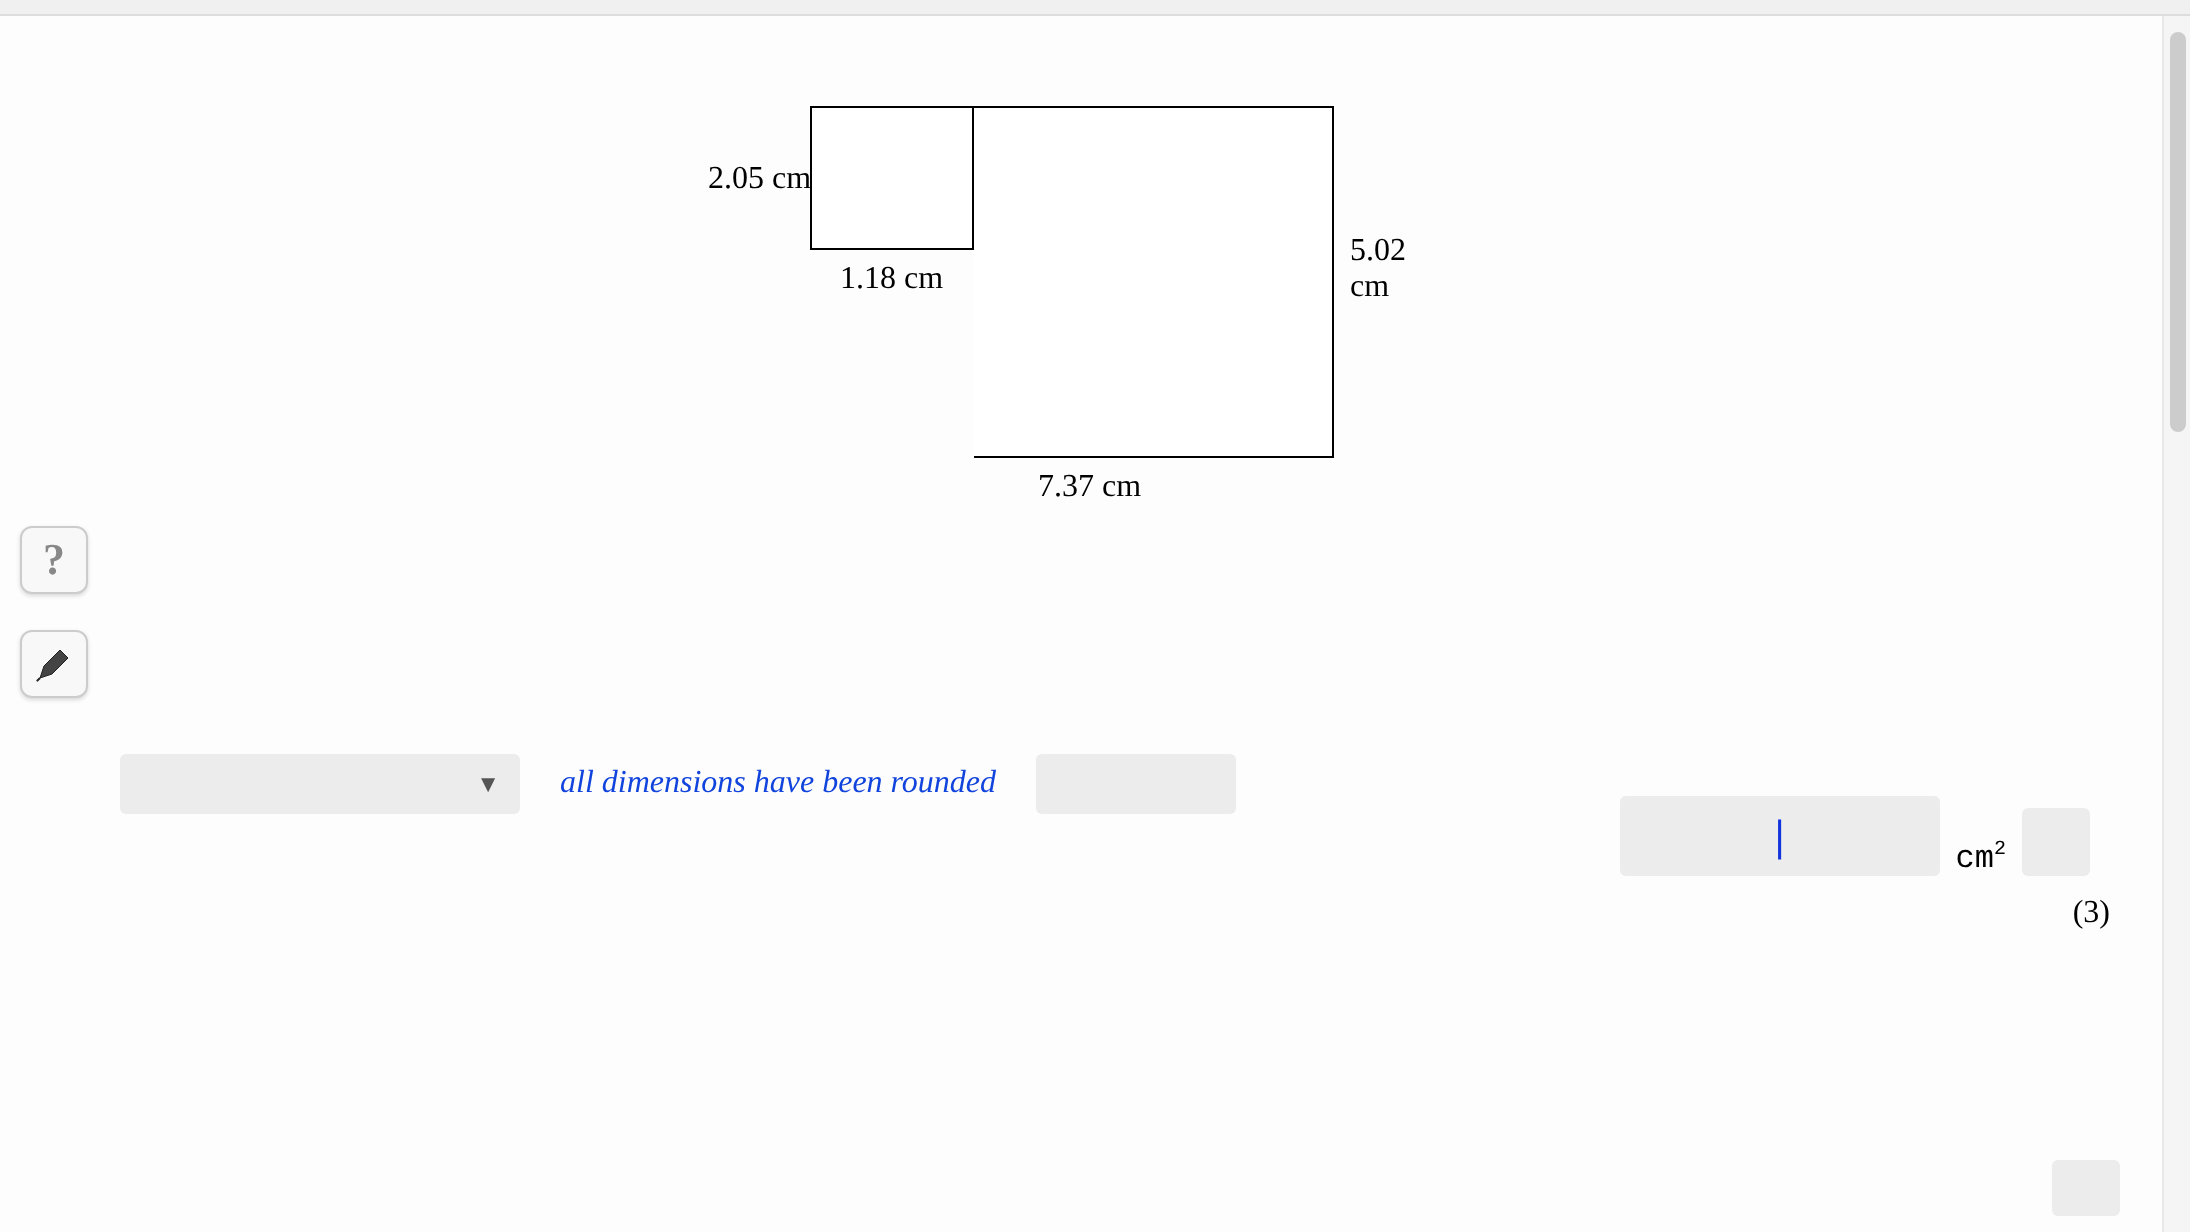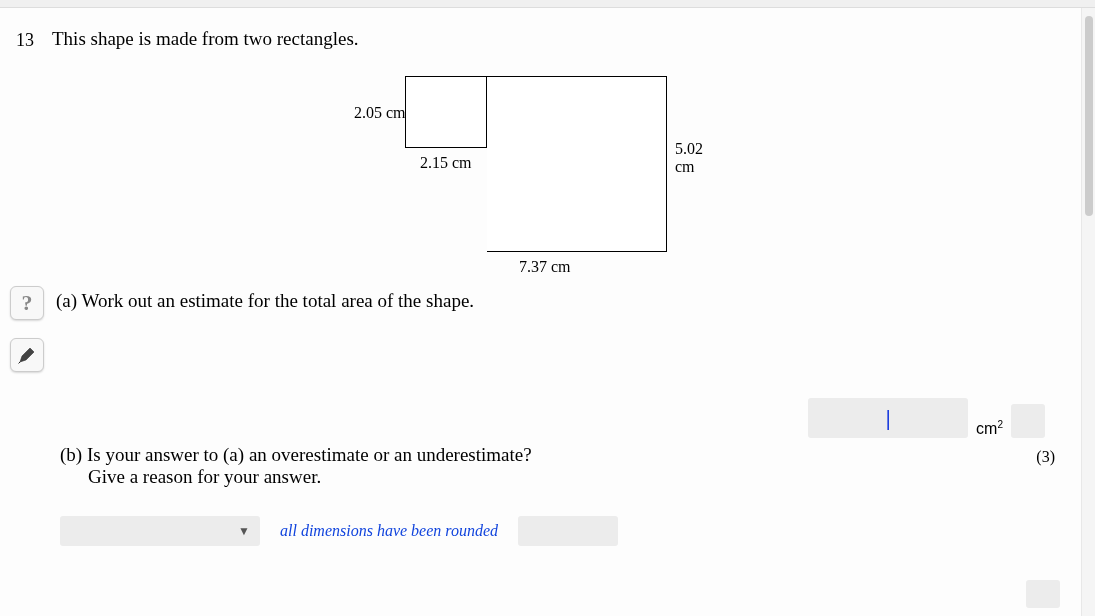--- a/index.html
+++ b/index.html
@@ -120,21 +120,21 @@
     display: flex;
     align-items: center;
     justify-content: center;
     font-family: 'Comic Sans MS', cursive;
     font-size: 22px;
     color: #1133dd;
     font-weight: bold;
   }
   .unit {
     font-size: 16px;
-    font-family: Liberation Sans, sans-serif;
+    font-family: Liberation Mono, monospace;
   }
   .unit sup { font-size: 10px; }
   .ans-small {
     width: 34px;
     height: 34px;
     background: #ececec;
     border-radius: 3px;
   }
   .marks {
     position: absolute;
@@ -212,63 +212,54 @@
     border-radius: 3px;
   }
 </style>
 </head>
 <body>
 
 <div class="top-bar"></div>
 
 <div class="content">
 
-  <div class="qrow">
-    <div class="qnum">13</div>
-    <div class="qtext">This shape is made from two rectangles.</div>
-  </div>
 
   <div class="diagram-wrap">
     <div class="shape small-rect"></div>
     <div class="shape big-rect"></div>
     <div class="lbl lbl-205">2.05 cm</div>
-    <div class="lbl lbl-215">2.15 cm</div>
+    <div class="lbl lbl-215">1.18 cm</div>
     <div class="lbl lbl-502">5.02 cm</div>
     <div class="lbl lbl-737">7.37 cm</div>
   </div>
 
   <div class="part-row">
     <div class="tool-stack">
       <div class="tool-btn">
         <span class="qmark">?</span>
       </div>
       <div class="tool-btn">
         <svg width="20" height="20" viewBox="0 0 20 20">
           <path d="M3 17 L5 11 L13 3 L17 7 L9 15 Z" fill="#444" stroke="#222" stroke-width="0.5"></path>
           <path d="M2 18 Q 1 19 3 17" fill="none" stroke="#222" stroke-width="1"></path>
         </svg>
       </div>
     </div>
-    <div class="part-text">(a) Work out an estimate for the total area of the shape.</div>
   </div>
 
   <div class="answer-area answer-area-a">
     <div class="ans-input">
       <span>|</span>
     </div>
     <span class="unit"><span>cm</span><sup>2</sup></span>
     <div class="ans-small"></div>
   </div>
 
   <div class="marks">(3)</div>
 
-  <div class="part-b">
-    <div>(b) Is your answer to (a) an overestimate or an underestimate?</div>
-    <div class="indent">Give a reason for your answer.</div>
-  </div>
 
   <div class="b-answer-row">
     <div class="dropdown">
       <span class="dropdown-arrow">▼</span>
     </div>
     <div class="reason-text">all dimensions have been rounded</div>
     <div class="reason-input"></div>
   </div>
 
 </div>

